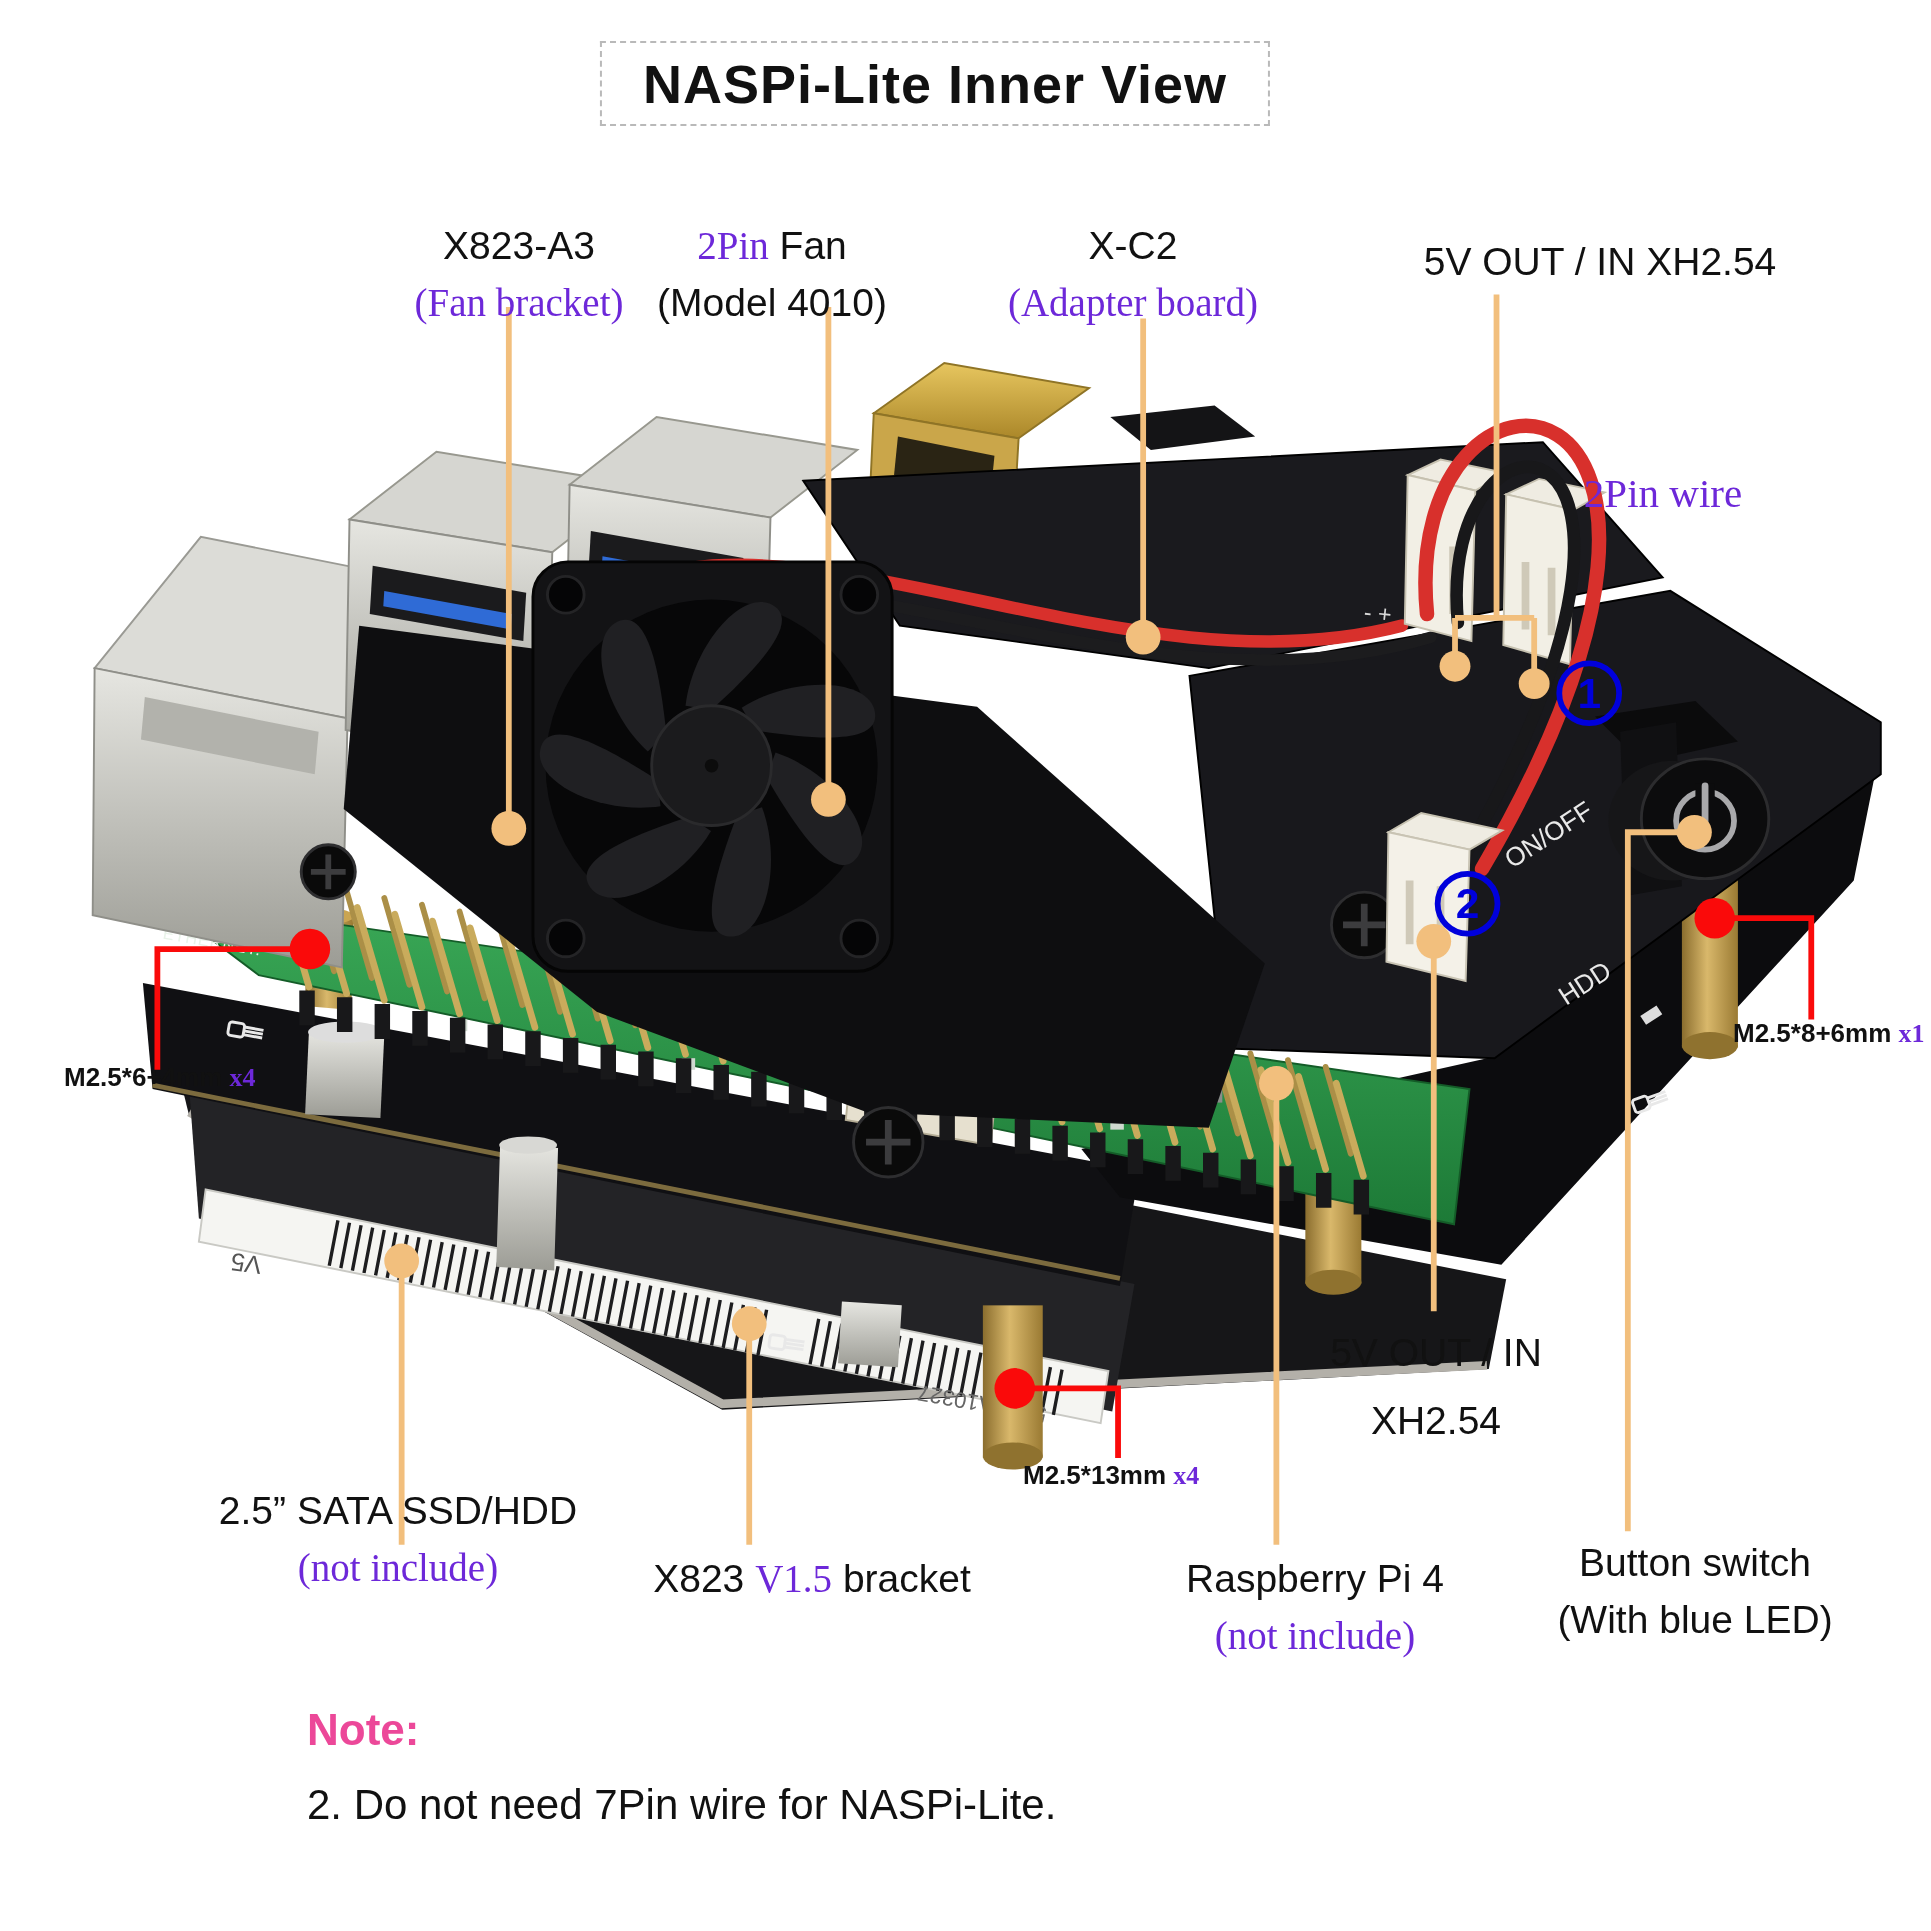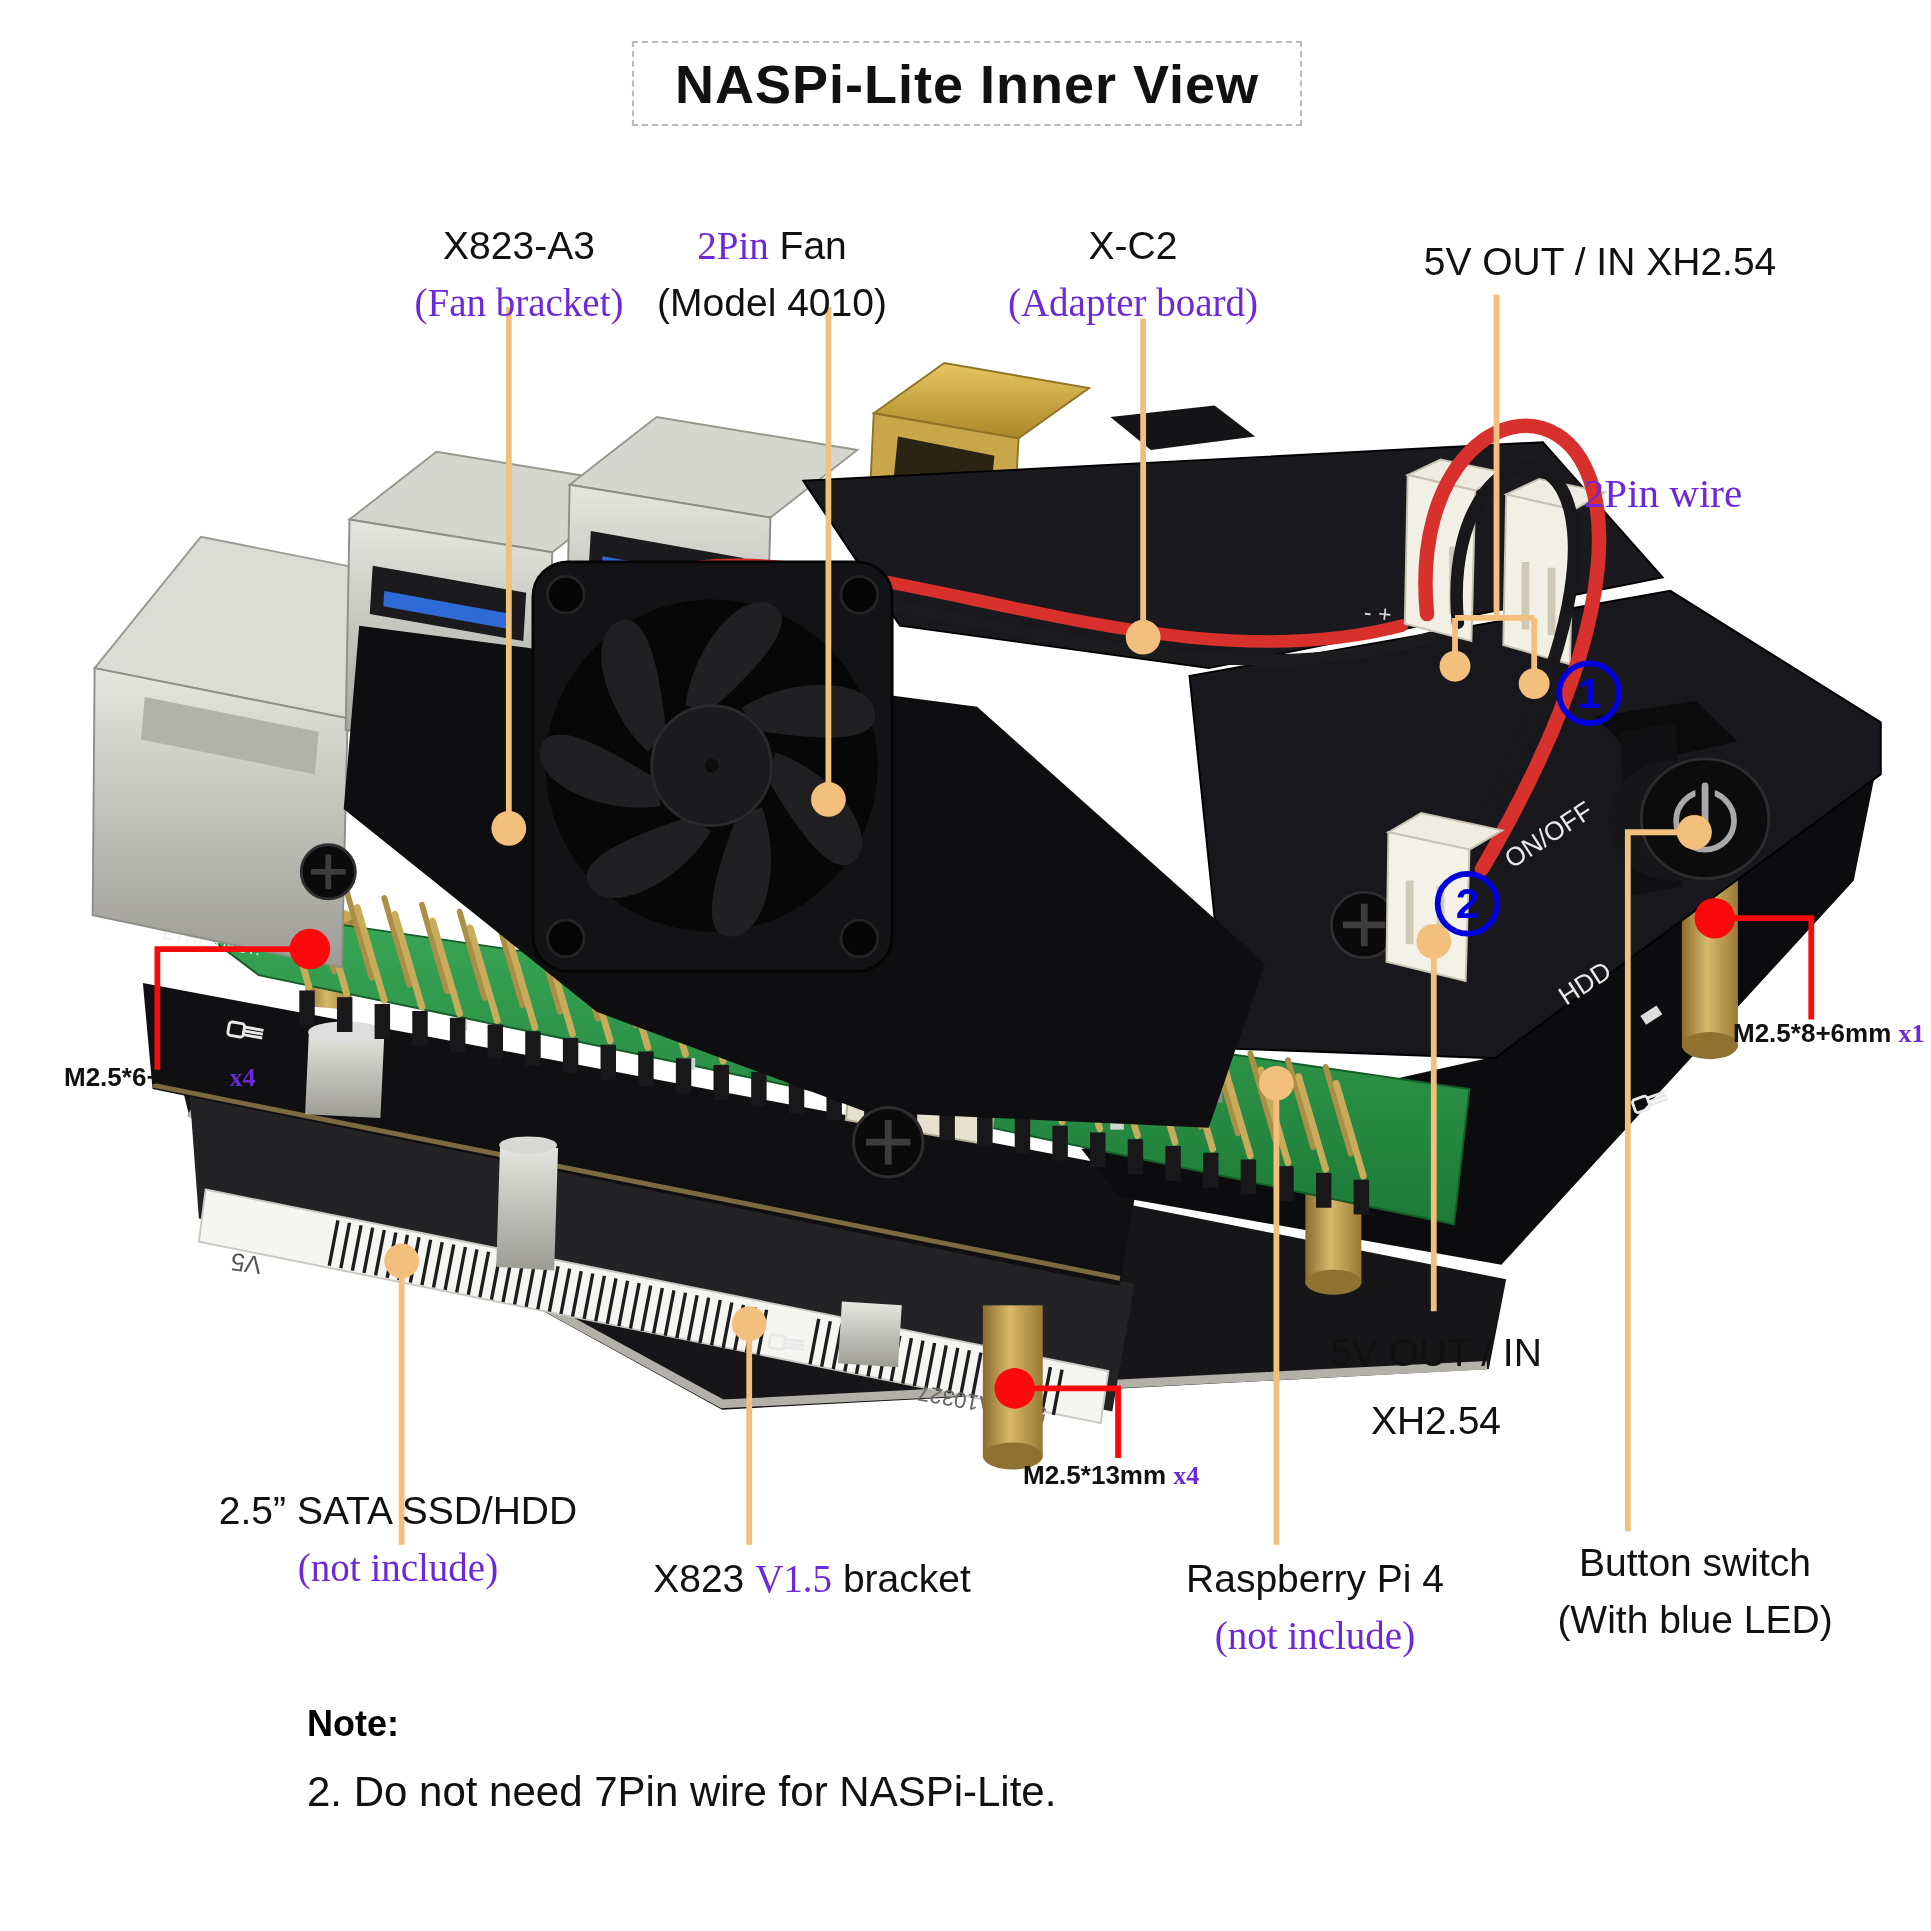--- a/index.html
+++ b/index.html
@@ -1,34 +1,34 @@
 <!DOCTYPE html>
 <html><head>
 <meta charset="utf-8">
 <style>
   html,body{margin:0;padding:0;width:1931px;height:1931px;background:#fff;
     font-family:"Liberation Sans",sans-serif;color:#111;}
   .stage{position:relative;width:1931px;height:1931px;overflow:hidden;background:#fff;}
   svg.scene{position:absolute;left:0;top:0;}
   svg text{font-family:"Liberation Sans",sans-serif;}
-  .title-box{position:absolute;left:967px;top:41px;transform:translateX(-50%);
+  .title-box{position:absolute;left:935px;top:41px;transform:translateX(-50%);
     border:2.9px dashed #b9b9b9;padding:9.7px 41px;font-size:54px;font-weight:bold;
     letter-spacing:1px;white-space:nowrap;background:#fff;}
   .lbl{position:absolute;transform:translateX(-50%);text-align:center;
     font-size:39px;line-height:1.45;white-space:nowrap;}
   .lbl span{white-space:pre;}
   .single{line-height:1.2;}
   .red{color:#6d28d9;font-family:Liberation Serif, serif;}
   .blue{color:#0000dc;}
   .screw-lbl{position:absolute;font-size:26px;font-weight:bold;white-space:nowrap;}
   .screw-lbl span{white-space:pre;}
   .xh-bottom{line-height:1.75;}
   .note{position:absolute;left:307px;top:1695px;font-size:42px;line-height:1.6;
     white-space:nowrap;}
-  .note-head{color:#000000;font-weight:bold;font-size:36px;margin-bottom:5.8px;}
+  .note-head{color:#ec4899;font-weight:bold;font-size:44px;margin-bottom:5.8px;}
   .note-line span{white-space:pre;}
 </style>
 </head>
 <body>
 
 <div class="stage">
 
 <svg class="scene" width="1931" height="1931" viewBox="0 0 2000 2000">
   <defs>
     <linearGradient id="gSilver" x1="0" y1="0" x2="0" y2="1">

